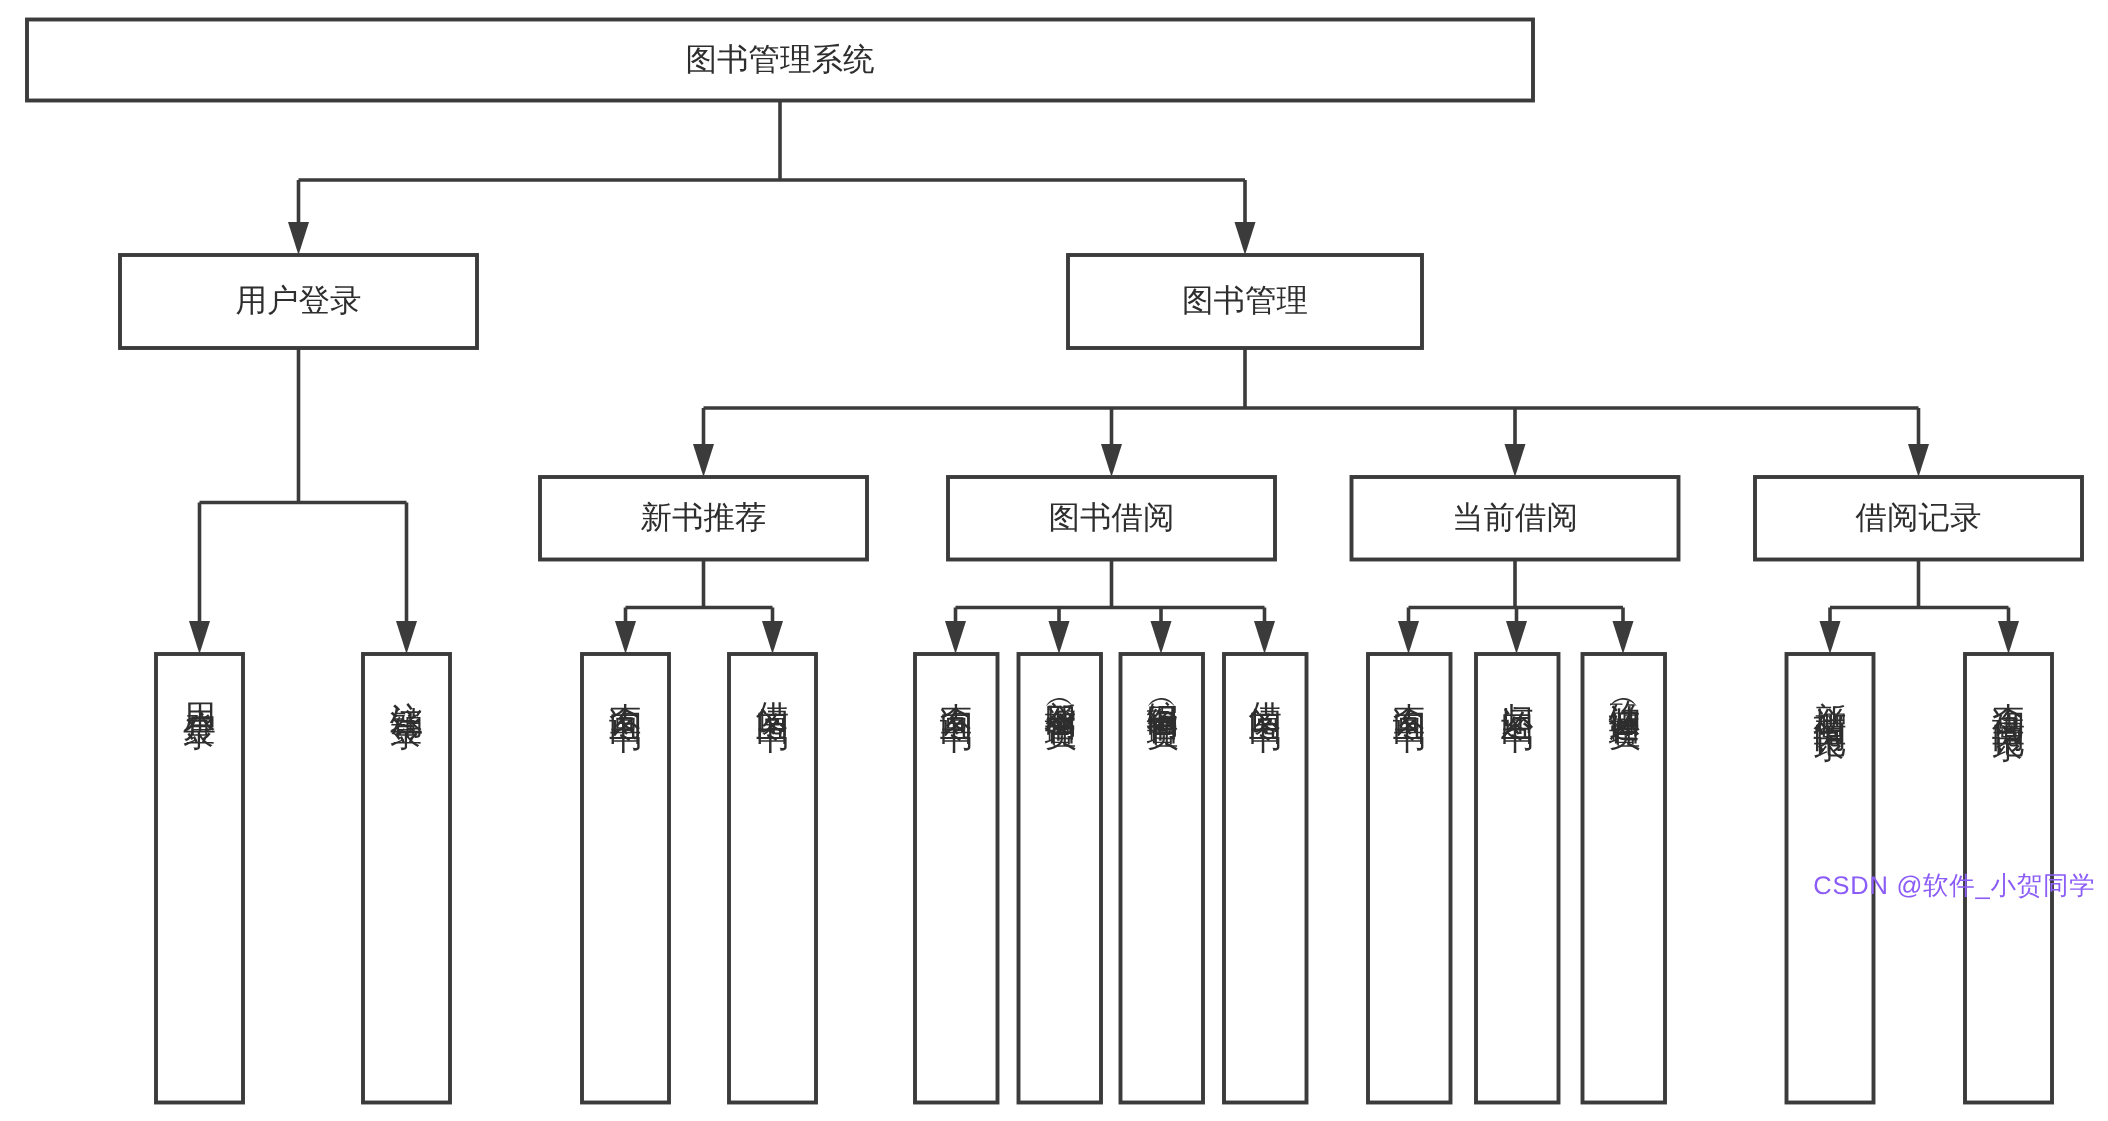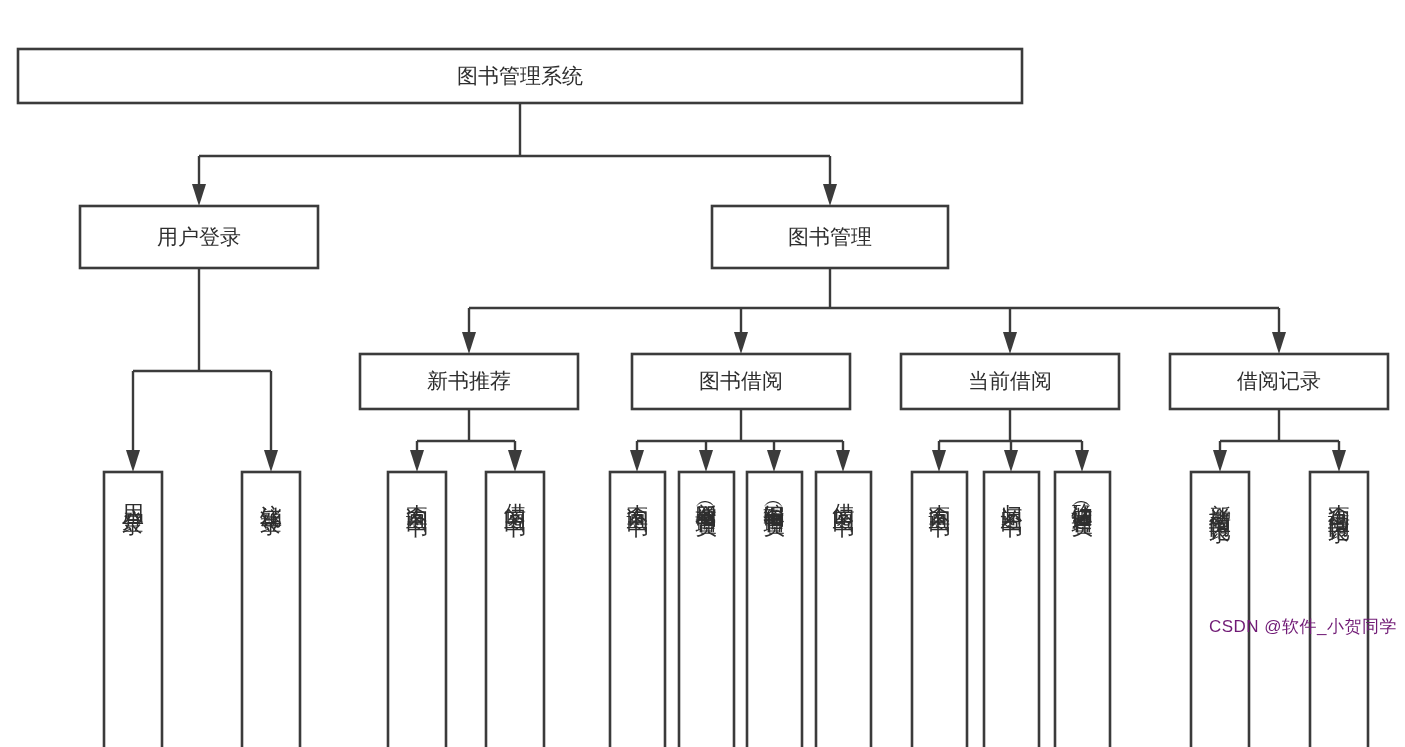--- a/index.html
+++ b/index.html
@@ -11,21 +11,20 @@
     width: 1405px;
     height: 747px;
     font-family: "Liberation Sans", "DejaVu Sans", sans-serif;
     overflow: hidden;
   }
   #diagram-root {
     position: relative;
     width: 1405px;
     height: 606px;
     background: #ffffff;
-    margin-top: 36px;
   }
   svg#flow {
     position: absolute;
     left: 0;
     top: 0;
     width: 1405px;
     height: 747px;
   }
   .box {
     fill: #ffffff;
@@ -65,21 +64,21 @@
     letter-spacing: 4px;
     color: #2e2e2e;
     white-space: nowrap;
   }
   #watermark {
     position: absolute;
     right: 8px;
     bottom: 4px;
     font-family: "Liberation Sans", "DejaVu Sans", sans-serif;
     font-size: 17px;
-    color: #701a75;
+    color: #8b5cf6;
     letter-spacing: 0.5px;
     white-space: nowrap;
     text-align: center;
   }
 </style>
 </head>
 <body>
 
 <div id="diagram-root">
 

